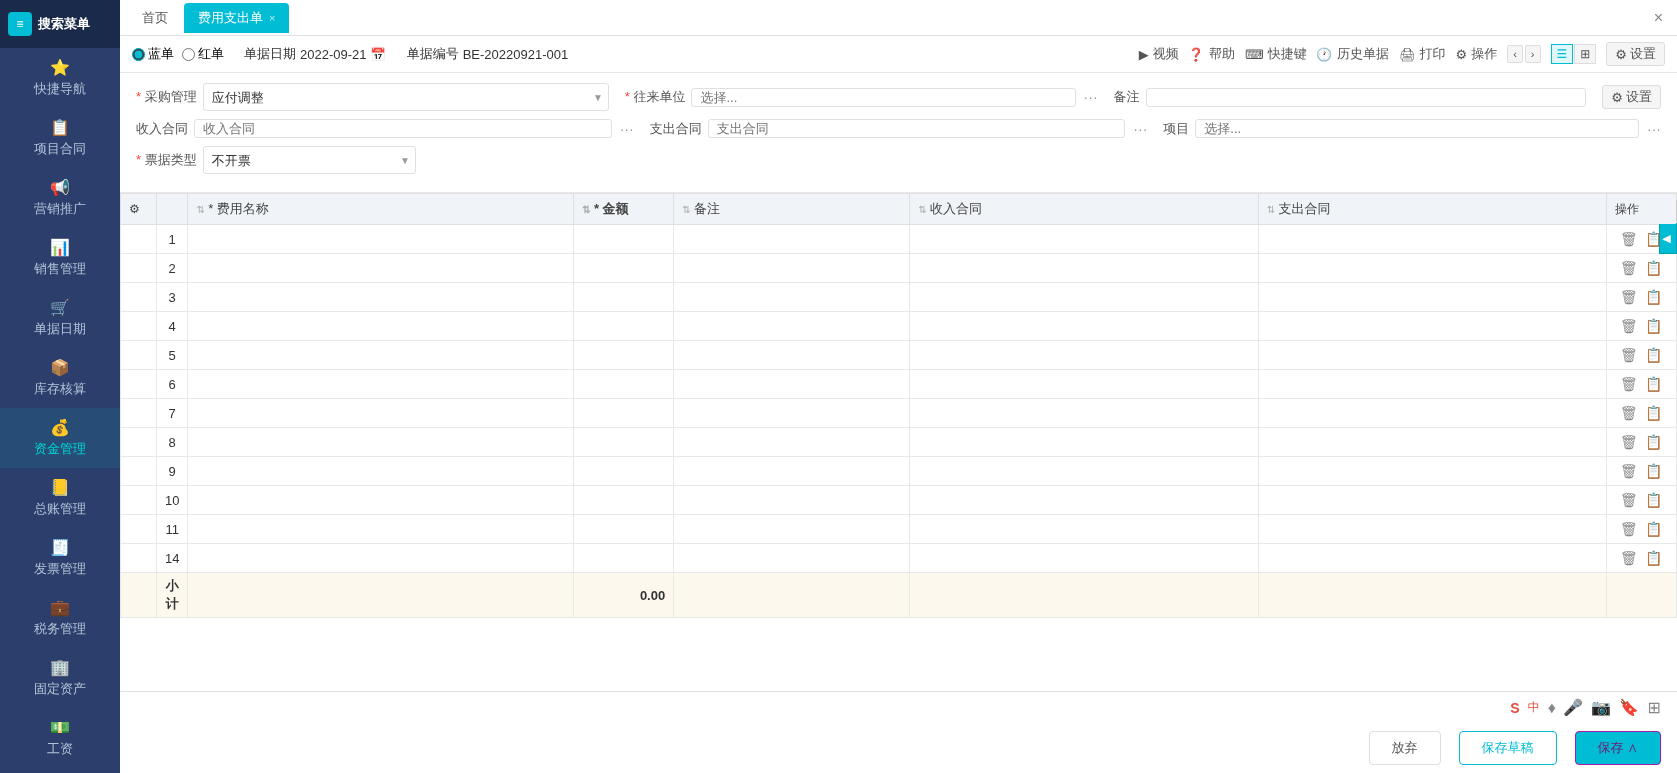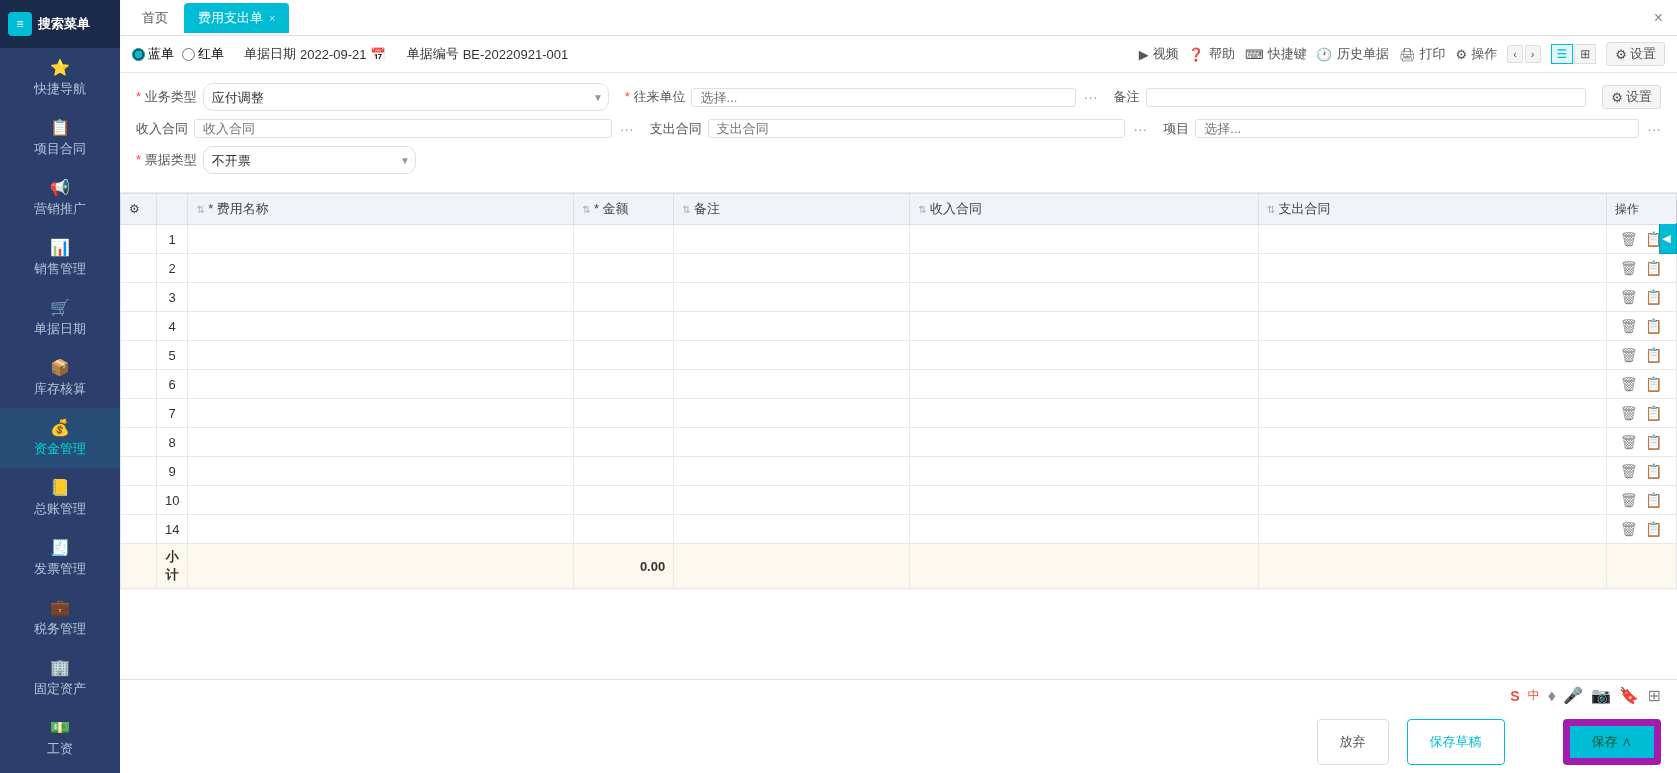--- a/index.html
+++ b/index.html
@@ -156,21 +156,21 @@
     }
     .form-select-wrapper {
       flex: 1;
       position: relative;
       display: flex;
       align-items: center;
     }
     .form-select {
       flex: 1;
       border: 1px solid #e0e0e0;
-      border-radius: 10px;
+      border-radius: 3px;
       padding: 4px 24px 4px 8px;
       font-size: 13px;
       color: #333;
       background: #fff;
       appearance: none;
       outline: none;
       height: 28px;
       cursor: pointer;
     }
     .select-arrow {
@@ -281,23 +281,23 @@
       color: #555;
       border: 1px solid #ddd;
     }
     .btn-draft {
       background: #fff;
       color: #00bcd4;
       border: 1px solid #00bcd4;
     }
     .btn-save {
       background: #00bcd4;
-      color: #14532d;
-      border: 7px solid #a21caf;
-      display: flex; align-items: center; gap: 4px; margin-left: 40px;
+      color: #701a75;
+      border: 1px solid #a21caf;
+      display: flex; align-items: center; gap: 4px;
     }
 
     .nav-arrows {
       display: flex; align-items: center; gap: 2px;
     }
     .nav-arrow {
       border: 1px solid #ddd;
       background: #f5f5f5;
       border-radius: 2px;
       padding: 2px 5px;
@@ -464,21 +464,21 @@
         <span>⚙</span>
         <span>设置</span>
       </button>
     </div>
   </div>
 
   <div class="form-area">
 
     <div class="form-row">
       <div class="form-field">
-        <span class="form-label required">业务类型</span>
+        <span class="form-label required">采购管理</span>
         <div class="form-select-wrapper">
           <select class="form-select">
             <option>应付调整</option>
           </select>
           <span class="select-arrow">▼</span>
         </div>
       </div>
       <div class="form-field">
         <span class="form-label required">往来单位</span>
         <input class="form-input" type="text" placeholder="选择..." style="">
@@ -530,21 +530,21 @@
   <div class="table-area">
     <table class="data-table">
       <thead>
         <tr>
           <th class="th-settings">⚙</th>
           <th style="width:30px;"></th>
           <th>
             <span class="col-sort">⇅</span>
             <span>* 费用名称</span>
           </th>
-          <th style="width:100px;">
+          <th style="width:100px;font-weight:bold;">
             <span class="col-sort">⇅</span>
             <span>* 金额</span>
           </th>
           <th>
             <span class="col-sort">⇅</span>
             <span>备注</span>
           </th>
           <th>
             <span class="col-sort">⇅</span>
             <span>收入合同</span>
@@ -703,20 +703,35 @@
       <td></td>
       <td>
         <div class="row-actions">
           <button class="row-action-btn">🗑</button>
           <button class="row-action-btn">📋</button>
         </div>
       </td>
     </tr>
           <tr>
       <td class="row-num"></td>
+      <td class="row-num">11</td>
+      <td></td>
+      <td></td>
+      <td></td>
+      <td></td>
+      <td></td>
+      <td>
+        <div class="row-actions">
+          <button class="row-action-btn">🗑</button>
+          <button class="row-action-btn">📋</button>
+        </div>
+      </td>
+    </tr>
+          <tr>
+      <td class="row-num"></td>
       <td class="row-num">14</td>
       <td></td>
       <td></td>
       <td></td>
       <td></td>
       <td></td>
       <td>
         <div class="row-actions">
           <button class="row-action-btn">🗑</button>
           <button class="row-action-btn">📋</button>

